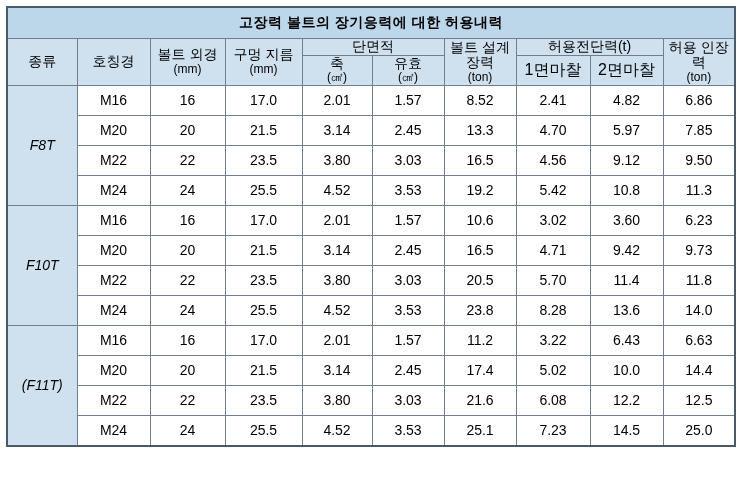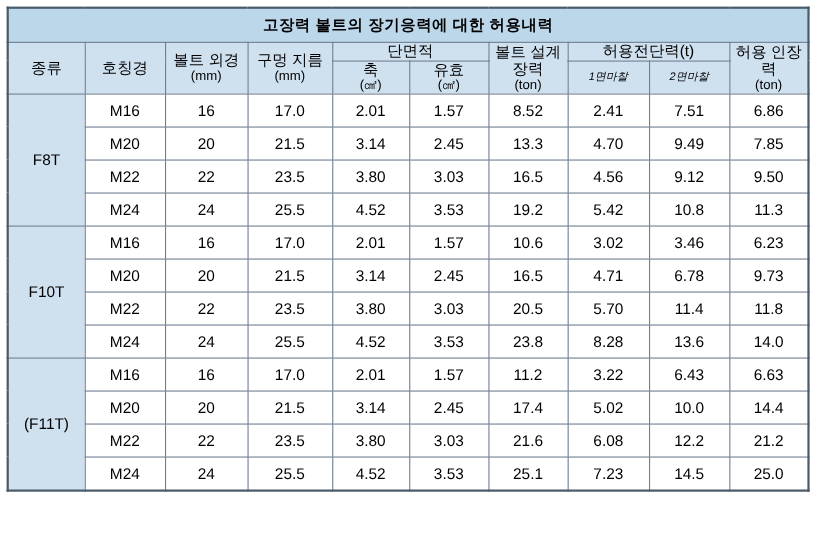--- a/index.html
+++ b/index.html
@@ -41,34 +41,34 @@
     height: 30px;
     letter-spacing: 0.5px;
   }
   .hdr {
     background: #cfe0ef;
     font-weight: normal;
     font-size: 14px;
     line-height: 1.12;
   }
   .hdr.small {
-    font-size: 10px;
-    font-style: italic;
+    font-size: 16px;
   }
   .hdr .unit {
     display: block;
     font-size: 12px;
   }
   .hdr .unit-sup {
     display: block;
     font-size: 12px;
   }
   .rowcat {
     background: #cfe0ef;
     font-size: 14px;
+    font-style: italic;
   }
   td.data {
     background: #ffffff;
     height: 29px;
     font-size: 14px;
   }
   .thick-top > td, .thick-top > th {
     border-top: 2px solid #4a5a68;
   }
   .outer {
@@ -138,32 +138,32 @@
 
       <tr class="thick-top">
         <td class="rowcat" rowspan="4">F8T</td>
         <td class="data">M16</td>
         <td class="data">16</td>
         <td class="data">17.0</td>
         <td class="data">2.01</td>
         <td class="data">1.57</td>
         <td class="data">8.52</td>
         <td class="data">2.41</td>
-        <td class="data">7.51</td>
+        <td class="data">4.82</td>
         <td class="data">6.86</td>
       </tr>
       <tr>
         <td class="data">M20</td>
         <td class="data">20</td>
         <td class="data">21.5</td>
         <td class="data">3.14</td>
         <td class="data">2.45</td>
         <td class="data">13.3</td>
         <td class="data">4.70</td>
-        <td class="data">9.49</td>
+        <td class="data">5.97</td>
         <td class="data">7.85</td>
       </tr>
       <tr>
         <td class="data">M22</td>
         <td class="data">22</td>
         <td class="data">23.5</td>
         <td class="data">3.80</td>
         <td class="data">3.03</td>
         <td class="data">16.5</td>
         <td class="data">4.56</td>
@@ -184,32 +184,32 @@
 
       <tr class="thick-top">
         <td class="rowcat" rowspan="4">F10T</td>
         <td class="data">M16</td>
         <td class="data">16</td>
         <td class="data">17.0</td>
         <td class="data">2.01</td>
         <td class="data">1.57</td>
         <td class="data">10.6</td>
         <td class="data">3.02</td>
-        <td class="data">3.46</td>
+        <td class="data">3.60</td>
         <td class="data">6.23</td>
       </tr>
       <tr>
         <td class="data">M20</td>
         <td class="data">20</td>
         <td class="data">21.5</td>
         <td class="data">3.14</td>
         <td class="data">2.45</td>
         <td class="data">16.5</td>
         <td class="data">4.71</td>
-        <td class="data">6.78</td>
+        <td class="data">9.42</td>
         <td class="data">9.73</td>
       </tr>
       <tr>
         <td class="data">M22</td>
         <td class="data">22</td>
         <td class="data">23.5</td>
         <td class="data">3.80</td>
         <td class="data">3.03</td>
         <td class="data">20.5</td>
         <td class="data">5.70</td>
@@ -253,21 +253,21 @@
       </tr>
       <tr>
         <td class="data">M22</td>
         <td class="data">22</td>
         <td class="data">23.5</td>
         <td class="data">3.80</td>
         <td class="data">3.03</td>
         <td class="data">21.6</td>
         <td class="data">6.08</td>
         <td class="data">12.2</td>
-        <td class="data">21.2</td>
+        <td class="data">12.5</td>
       </tr>
       <tr>
         <td class="data">M24</td>
         <td class="data">24</td>
         <td class="data">25.5</td>
         <td class="data">4.52</td>
         <td class="data">3.53</td>
         <td class="data">25.1</td>
         <td class="data">7.23</td>
         <td class="data">14.5</td>

